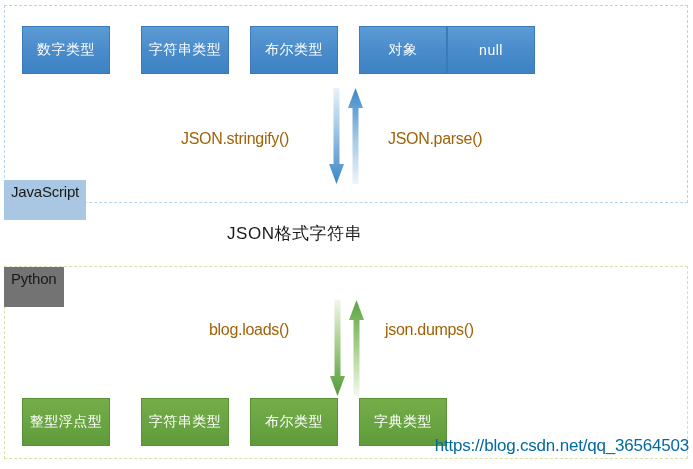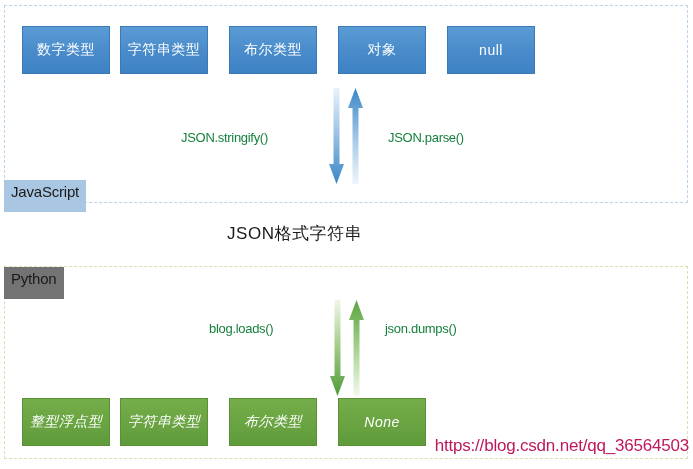--- a/index.html
+++ b/index.html
@@ -35,21 +35,21 @@
     height: 193px;
     border: 1px dashed #d9dfae;
   }
 
   
   .lang-tag {
     position: absolute;
     box-sizing: border-box;
     font-size: 15px;
     line-height: 24px;
-    height: 32px;
+    height: 40px;
     padding: 0 7px;
     color: #1a1a1a;
     white-space: nowrap;
     letter-spacing: -0.2px;
   }
   #js-tag {
     left: 4px;
     top: 180px;
     background: #a9c6e2;
   }
@@ -82,30 +82,29 @@
     flex: 0 0 auto;
     width: 88px;
   }
   .type-box.blue {
     background: linear-gradient(to bottom, #5b9bd5 0%, #4a8ccb 50%, #3d82c4 100%);
     border: 1px solid #3a7ab8;
   }
   .type-box.green {
     background: linear-gradient(to bottom, #74ad49 0%, #6aa442 55%, #5f9a3b 100%);
     border: 1px solid #5a9137;
-    font-style: italic;
   }
 
   
   .col-1 { margin-left: 22px; }
-  .col-2 { margin-left: 10px; }
+  .col-2 { margin-left: 31px; }
   .col-3 { margin-left: 21px; }
   .col-4 { margin-left: 21px; }
   .col-5 { margin-left: 21px; }
-  .col-6 { margin-left: 21px; }
+  .col-6 { }
 
   
   .arrow-group {
     position: absolute;
     width: 34px;
     height: 96px;
   }
   #blue-arrows { left: 329px; top: 88px; }
   #green-arrows { left: 330px; top: 300px; }
 
@@ -115,22 +114,22 @@
     width: 15px;
     height: 96px;
   }
   .arrow.left  { left: 0; }
   .arrow.right { left: 19px; }
   .arrow svg { display: block; width: 15px; height: 96px; }
 
   
   .method-label {
     position: absolute;
-    font-size: 13px;
-    color: #15803d;
+    font-size: 16px;
+    color: #a16207;
     white-space: nowrap;
     letter-spacing: -0.3px;
   }
   #stringify-label { left: 181px; top: 130px; }
   #parse-label     { left: 388px; top: 130px; }
   #loads-label     { left: 209px; top: 321px; }
   #dumps-label     { left: 385px; top: 321px; }
 
   
   #json-caption {
@@ -143,21 +142,21 @@
     color: #1a1a1a;
     letter-spacing: 0.5px;
   }
 
   
   #watermark {
     position: absolute;
     right: 4px;
     bottom: 13px;
     font-size: 17px;
-    color: #be185d;
+    color: #0369a1;
     letter-spacing: -0.2px;
     white-space: nowrap;
     pointer-events: none;
     margin-left: 28px;
   }
 </style>
 </head>
 <body>
 
 <div class="zone" id="js-zone"></div>
@@ -251,18 +250,18 @@
 <div class="box-row" id="green-row">
   <div class="type-box green col-1">
       <span>整型浮点型</span>
     </div>
   <div class="type-box green col-2">
       <span>字符串类型</span>
     </div>
   <div class="type-box green col-3">
       <span>布尔类型</span>
     </div>
-  <div class="type-box green col-6">
-      <span>None</span>
+  <div class="type-box green col-5">
+      <span>字典类型</span>
     </div>
 </div>
 
 <div id="watermark">https://blog.csdn.net/qq_36564503</div>
 
 </body></html>

